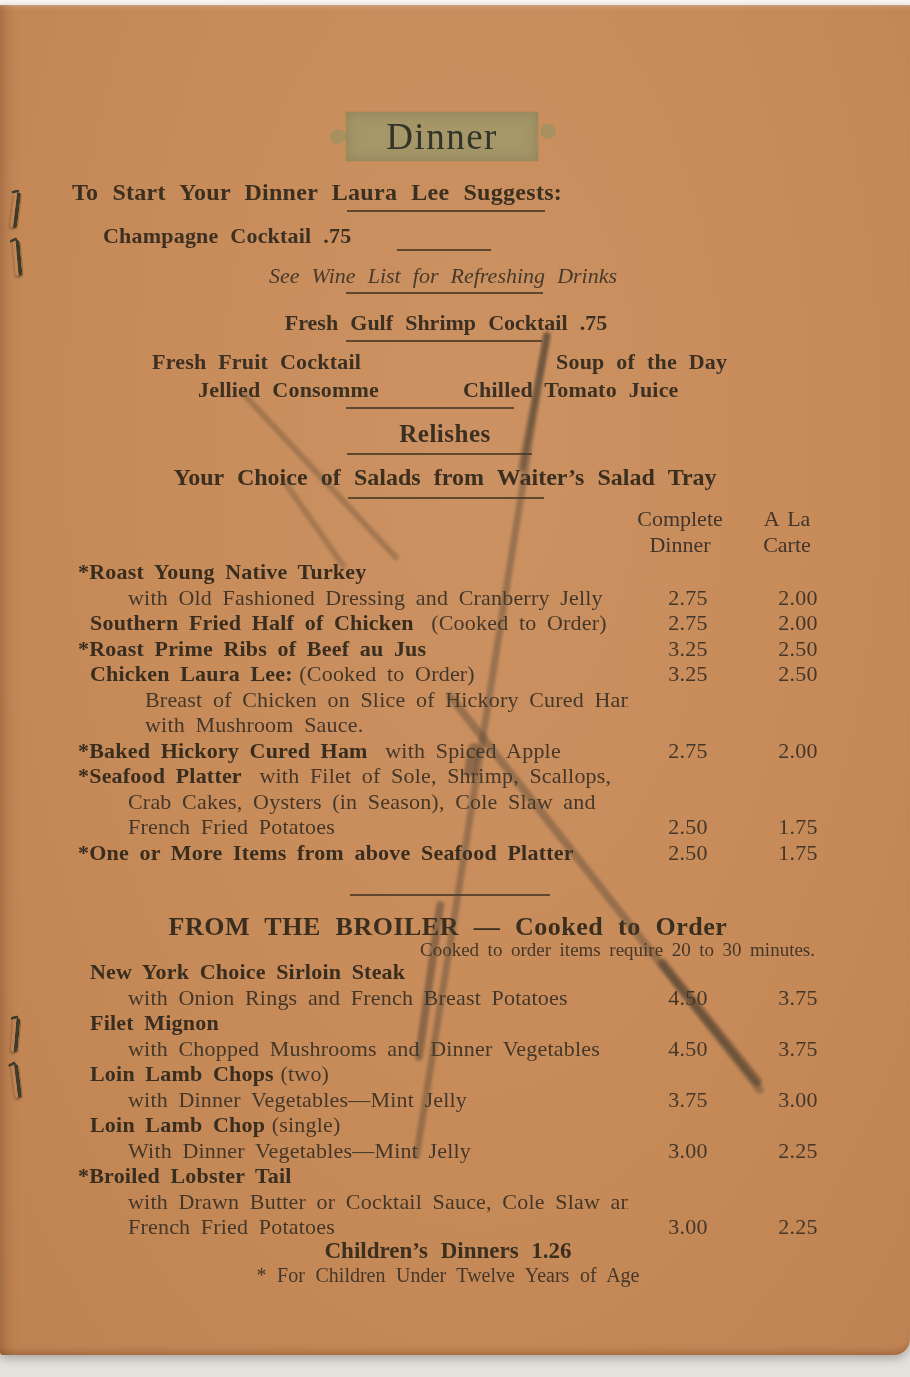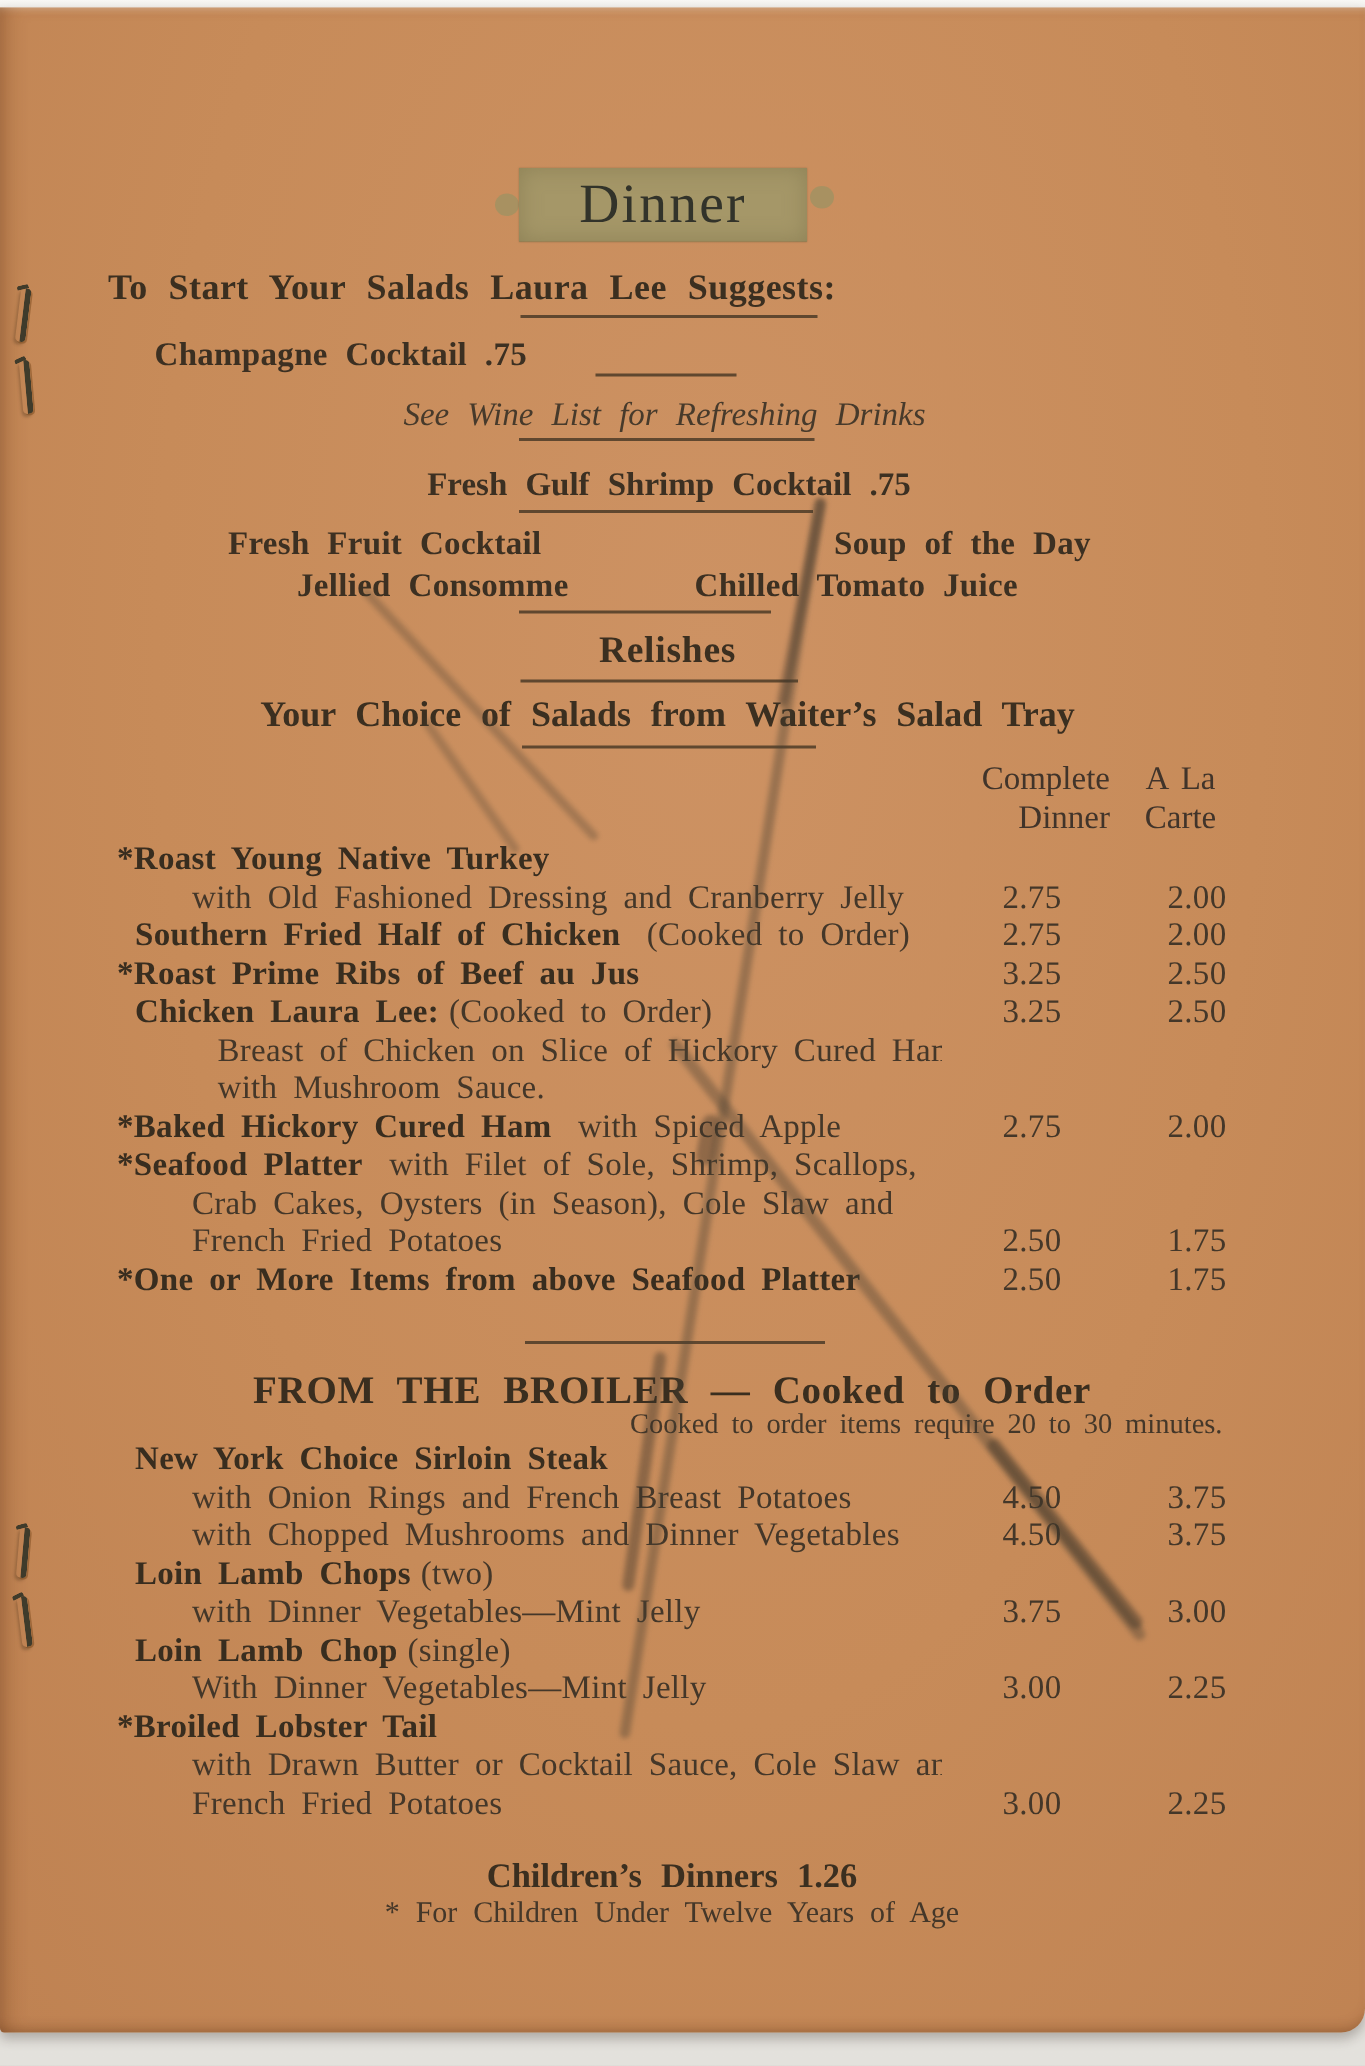--- a/index.html
+++ b/index.html
@@ -63,21 +63,21 @@
     font-size:22px; font-style:italic; color:#473a2b; word-spacing:.3em; }
   .shrimp { top:310px; left:0; width:892px; text-align:center;
     font-size:22px; font-weight:bold; color:#3c3022; word-spacing:.3em; }
   .relishes { top:420px; left:0; width:890px; text-align:center;
     font-size:25px; font-weight:bold; color:#3b2f20; letter-spacing:.5px; }
   .salad { top:464px; left:0; width:890px; text-align:center;
     font-size:24px; font-weight:bold; color:#3b2f20; word-spacing:.3em; }
 
   .colhead { top:506px; font-size:22px; color:#41342a; line-height:26px; text-align:center;
     word-spacing:.15em; }
-  .colhead.c-complete { left:620px; width:120px;text-align:right; }
+  .colhead.c-complete { left:620px; width:120px; }
   .colhead.c-alacarte { left:747px; width:80px;  }
 
   .rows { left:0; width:910px; }
   .rows-entrees { top:559px; }
   .rows-broiler { top:959px; }
   .line { display:flex; align-items:baseline; height:25.5px; font-size:22px;
     color:#443729; word-spacing:.22em; letter-spacing:.2px; }
   .line .txt { flex:1; white-space:nowrap; overflow:hidden; }
   .line .c1 { flex:none; width:120px; text-align:center; }
   .line .c2 { flex:none; width:100px; text-align:center; margin-right:62px; }
@@ -133,21 +133,21 @@
     <div class="staple st2"></div>
     <div class="staple st3"></div>
     <div class="staple st4"></div>
 
     <div class="banner-dot" style="top:129px; left:330px;"></div>
     <div class="banner-dot" style="top:124px; left:540px;"></div>
     <div class="banner">
       <span>Dinner</span>
     </div>
 
-    <h1 class="intro">To Start Your Salads Laura Lee Suggests:</h1>
+    <h1 class="intro">To Start Your Dinner Laura Lee Suggests:</h1>
     <div class="rule r1"></div>
 
     <div class="pairline cocktails">
       <span class="p-left">Champagne Cocktail .75</span>
     </div>
     <div class="rule r2"></div>
 
     <div class="wine-note">See Wine List for Refreshing Drinks</div>
     <div class="rule r3"></div>
 
@@ -250,20 +250,25 @@
     <div class="rows rows-broiler">
       <div class="line ind0b">
         <span class="txt"><b>New York Choice Sirloin Steak</b></span>
         <span class="c1"></span>
           <span class="c2"></span>
       </div>
       <div class="line ind1">
         <span class="txt"><span class="plain">with Onion Rings and French Breast Potatoes</span></span>
         <span class="c1">4.50</span>
         <span class="c2">3.75</span>
+      </div>
+      <div class="line ind0b">
+        <span class="txt"><b>Filet Mignon</b></span>
+        <span class="c1"></span>
+          <span class="c2"></span>
       </div>
       <div class="line ind1">
         <span class="txt"><span class="plain">with Chopped Mushrooms and Dinner Vegetables</span></span>
         <span class="c1">4.50</span>
         <span class="c2">3.75</span>
       </div>
       <div class="line ind0b">
         <span class="txt"><b>Loin Lamb Chops</b><span class="plain tight">(two)</span></span>
         <span class="c1"></span>
           <span class="c2"></span>

